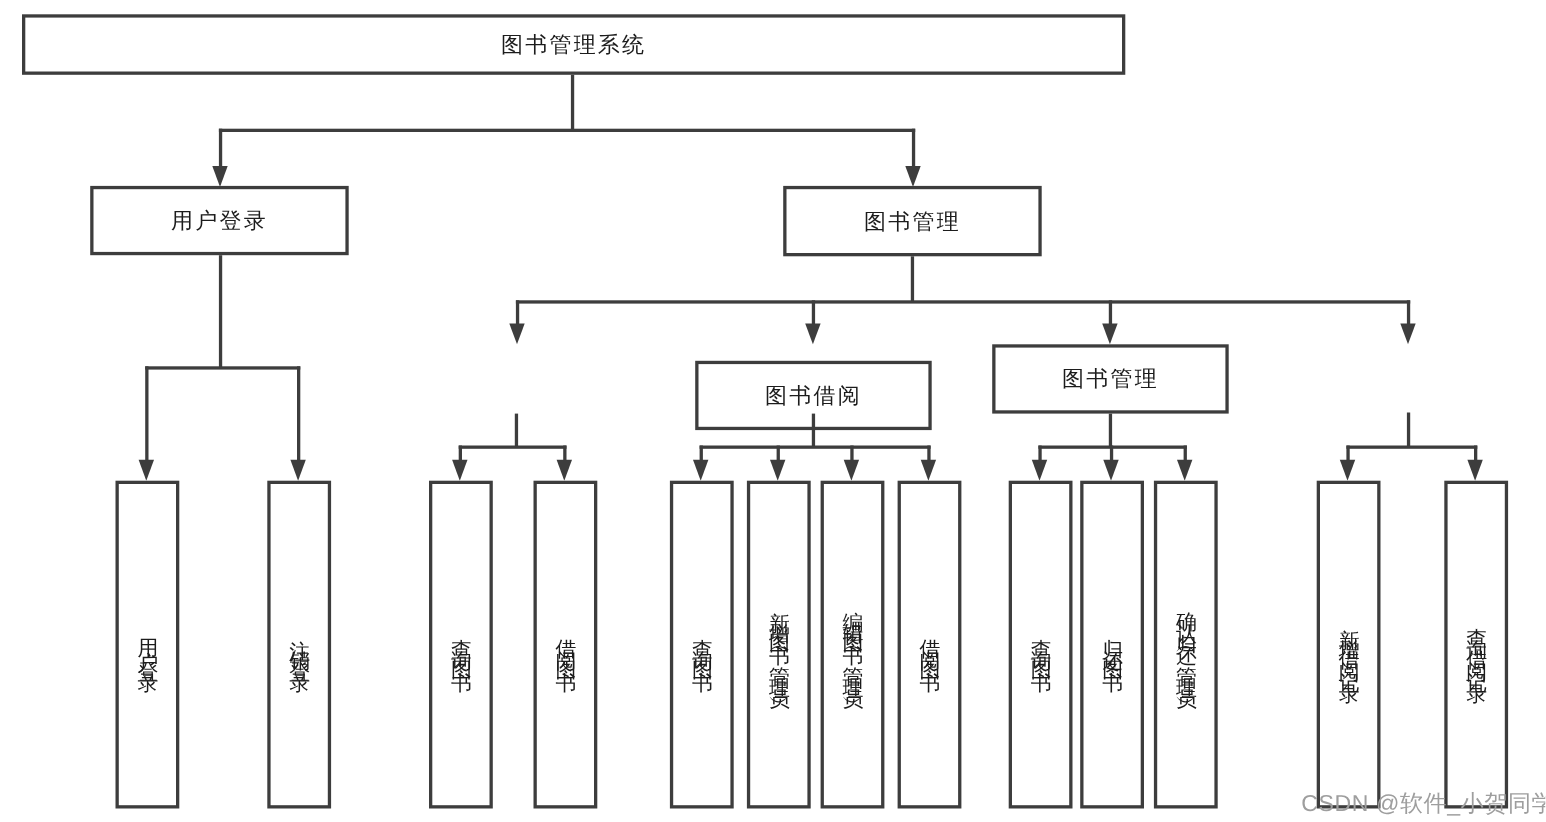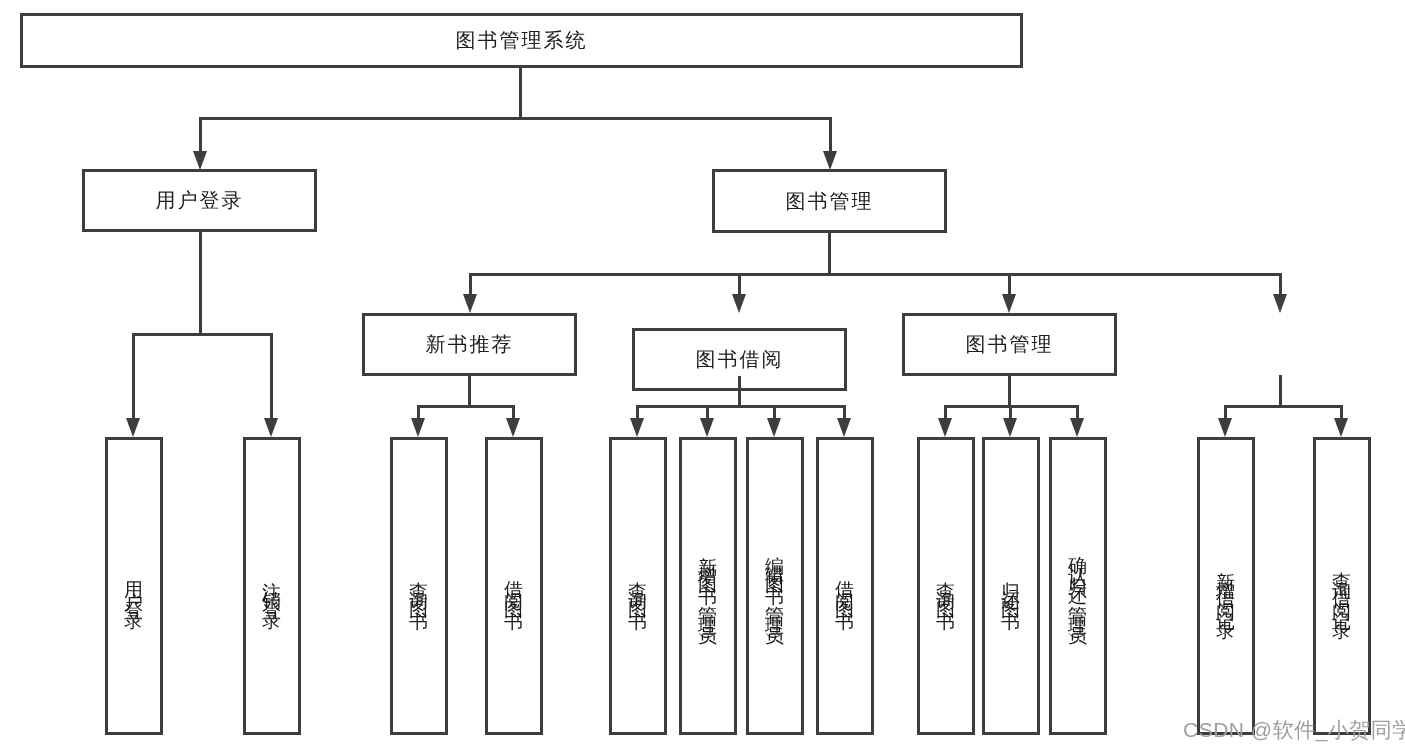--- a/index.html
+++ b/index.html
@@ -52,21 +52,20 @@
   <div class="h" style="left:469px;top:273px;width:813px"></div>
   <div class="v" style="left:469px;top:273px;height:24px"></div>
   <div class="a" style="left:463px;top:294px"></div>
   <div class="v" style="left:738px;top:273px;height:24px"></div>
   <div class="a" style="left:732px;top:294px"></div>
   <div class="v" style="left:1008px;top:273px;height:24px"></div>
   <div class="a" style="left:1002px;top:294px"></div>
   <div class="v" style="left:1279px;top:273px;height:24px"></div>
   <div class="a" style="left:1273px;top:294px"></div>
 
-  <div class="node" style="left:362px;top:313px;width:215px;height:63px">新书推荐</div>
   <div class="node" style="left:632px;top:328px;width:215px;height:63px">图书借阅</div>
   <div class="node" style="left:902px;top:313px;width:215px;height:63px">图书管理</div>
 
   <div class="v" style="left:468px;top:376px;height:31px"></div>
   <div class="h" style="left:417px;top:405px;width:98px"></div>
   <div class="v" style="left:417px;top:405px;height:15px"></div>
   <div class="a" style="left:411px;top:418px"></div>
   <div class="v" style="left:512px;top:405px;height:15px"></div>
   <div class="a" style="left:506px;top:418px"></div>
 

